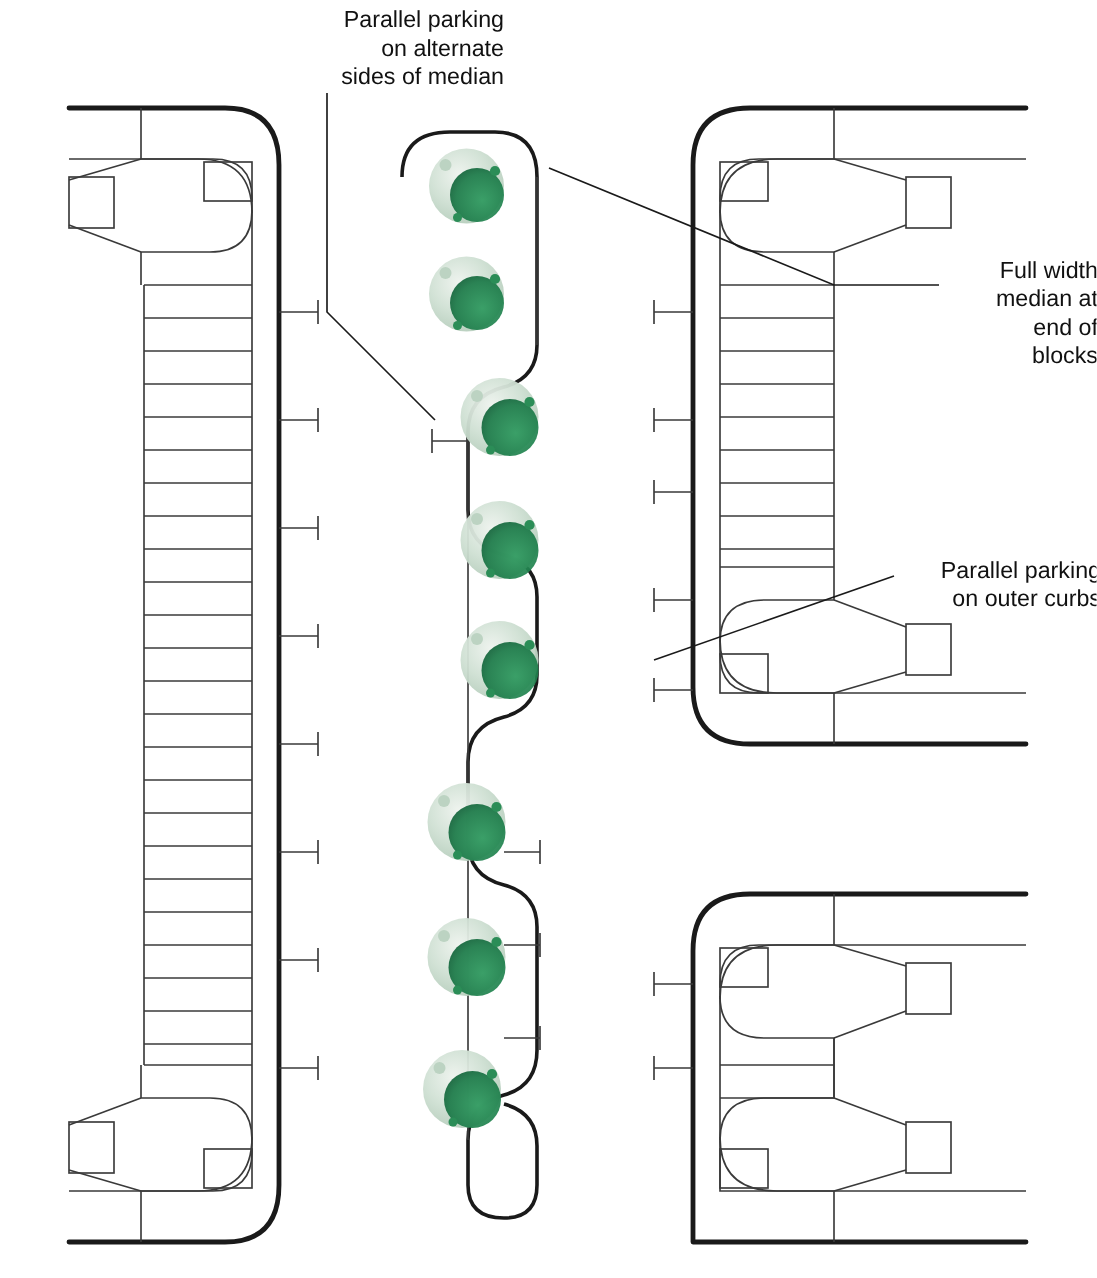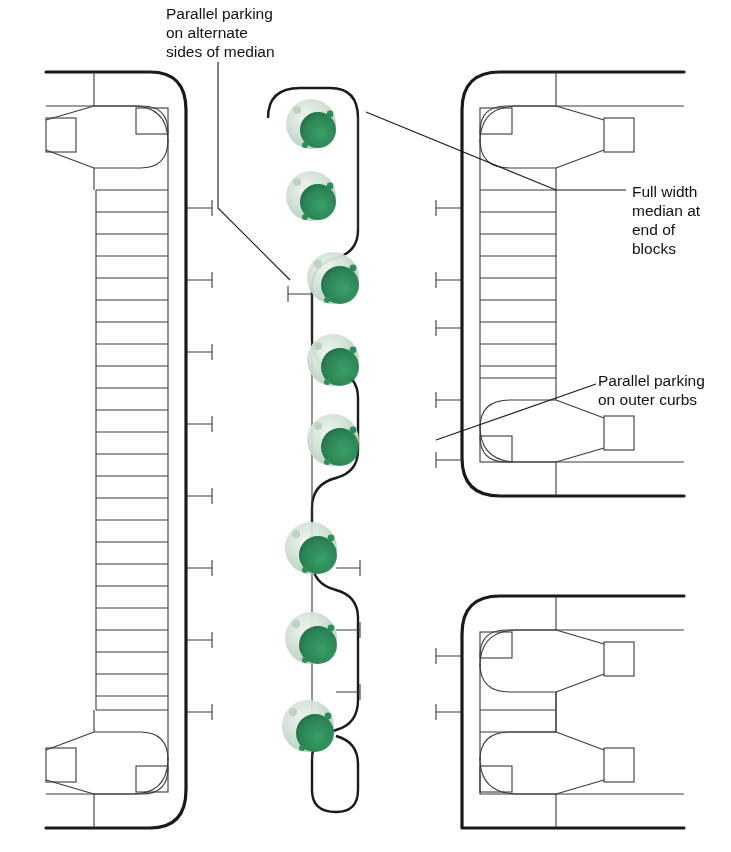--- a/index.html
+++ b/index.html
@@ -54,23 +54,24 @@
     stroke: #1a1a1a;
     stroke-width: 1.1;
   }
   .label-block {
     position: absolute;
     font-family: "Liberation Sans", sans-serif;
     font-size: 15.5px;
     line-height: 19px;
     color: #111111;
     white-space: pre-line;
+    text-align: right;
   }
   #label-parallel-median { left: 166px; top: 4px; width: 170px; }
-  #label-full-width-median { left: 632px; top: 182px; width: 100px; }
+  #label-full-width-median { left: 632px; top: 171px; width: 100px; }
   #label-parallel-outer { left: 598px; top: 371px; width: 136px; }
 </style>
 </head>
 <body>
 
 <div id="diagram-root">
 
   <svg class="plan" viewBox="0 0 731 852">
     <defs>
       <radialGradient id="treeLight" cx="40%" cy="35%" r="65%">

